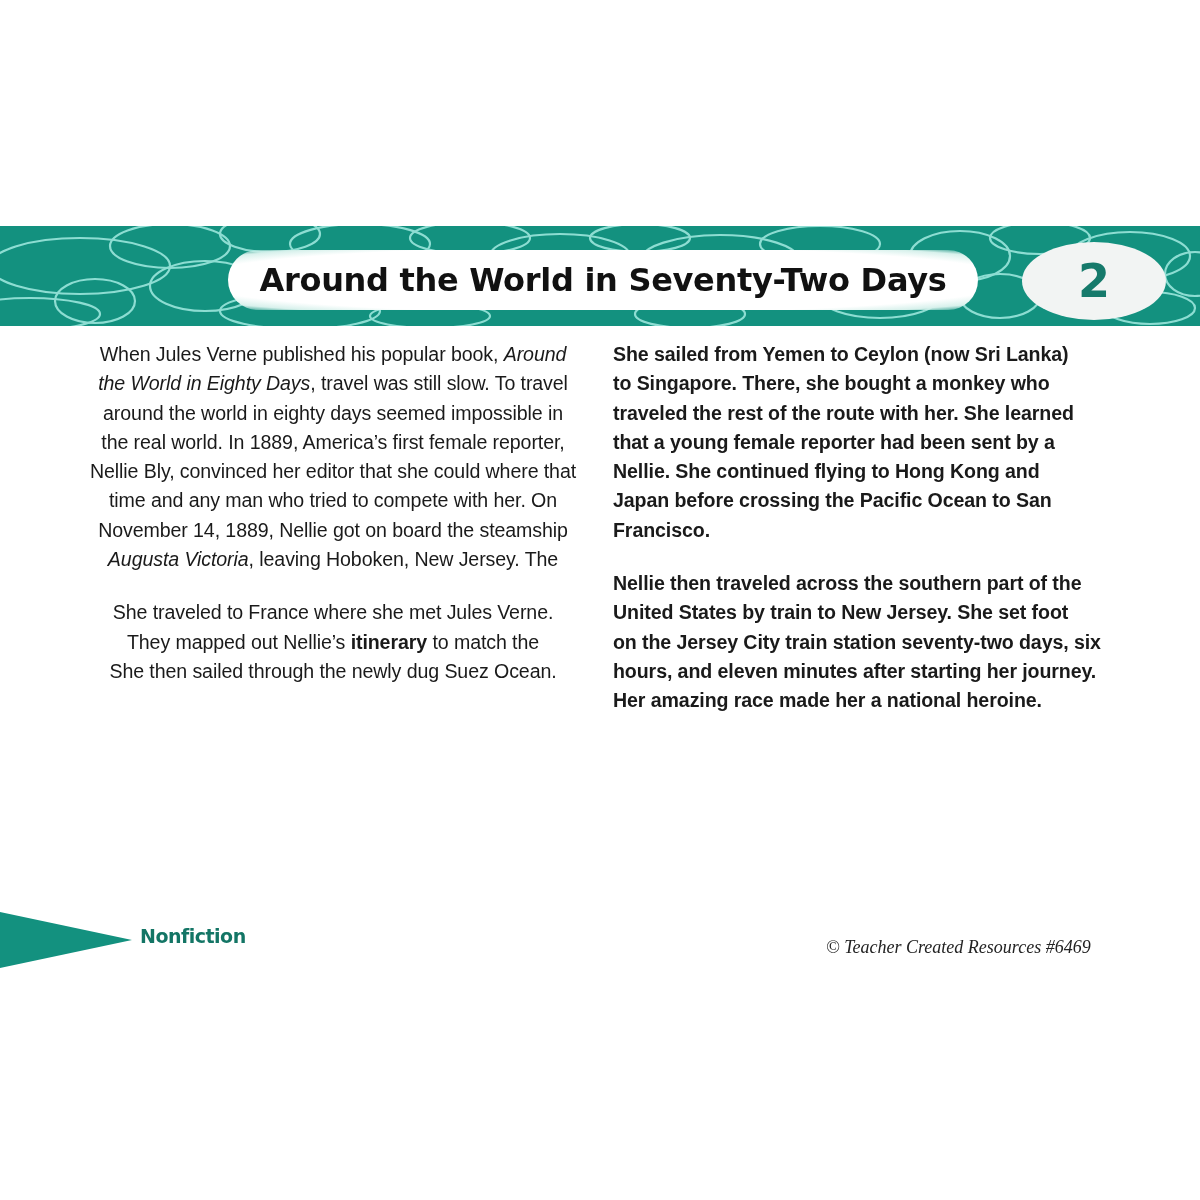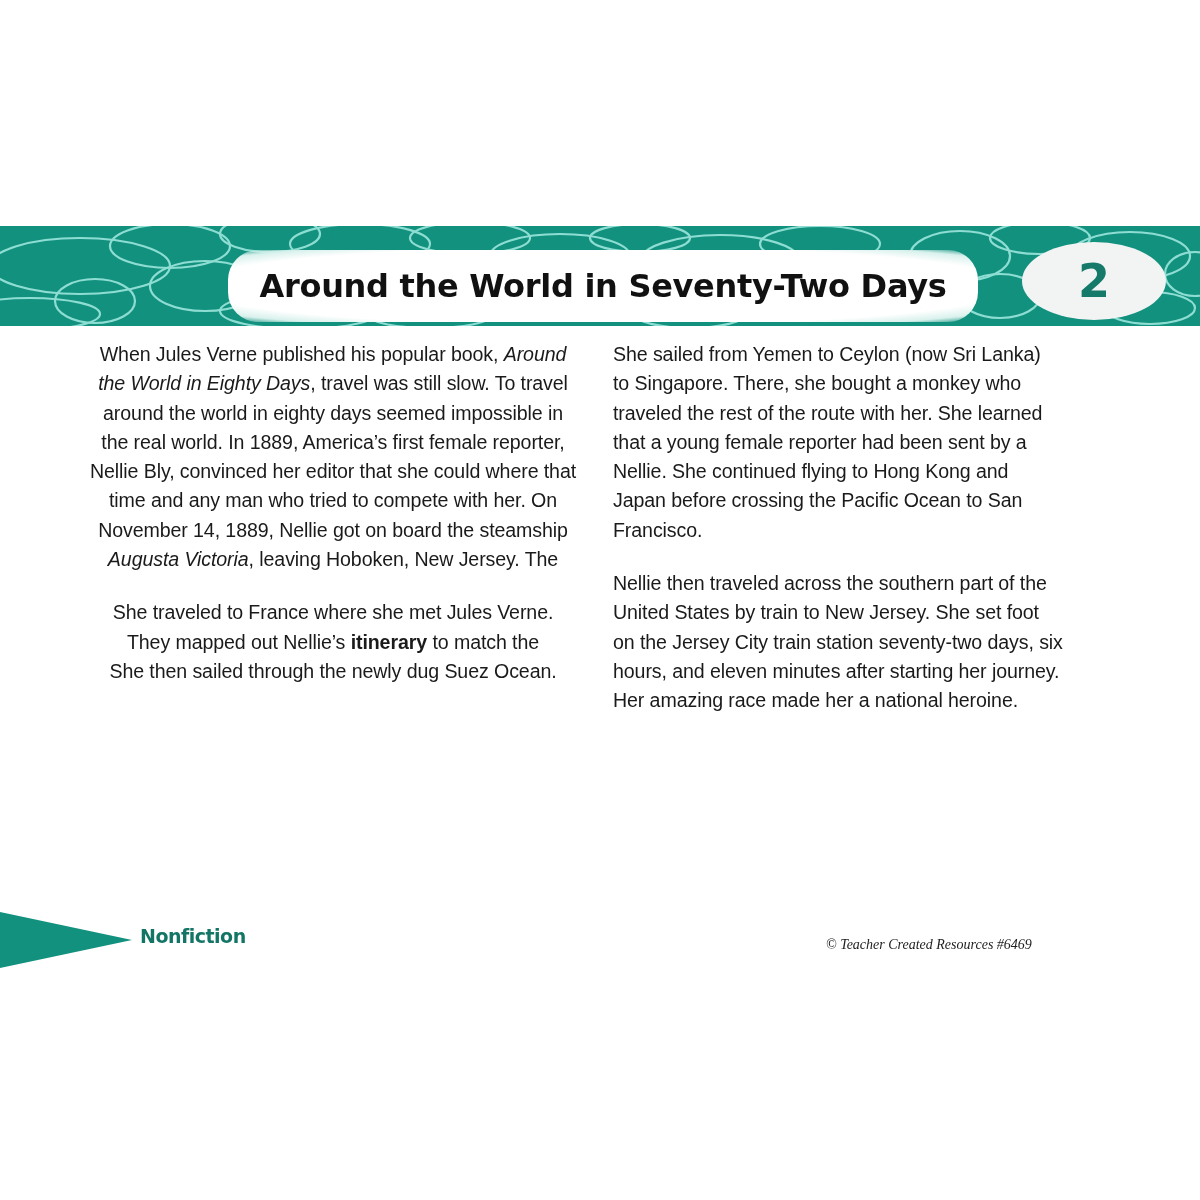--- a/index.html
+++ b/index.html
@@ -1,38 +1,38 @@
 <!DOCTYPE html>
 <html><head>
 <meta charset="utf-8">
 <style>
   html, body { margin: 0; padding: 0; background: #ffffff; }
   body { width: 1200px; height: 1200px; position: relative; overflow: hidden; font-family: "Liberation Sans", sans-serif; color: #1a1a1a; }
 
   .header-band { position: absolute; left: 0; top: 226px; width: 1200px; height: 100px; background: #13917f; overflow: hidden; }
   .header-band svg.loops { position: absolute; left: 0; top: 0; }
-  .title-pill { position: absolute; left: 228px; top: 250px; width: 750px; height: 72px; border-radius: 30px;
+  .title-pill { position: absolute; left: 228px; top: 250px; width: 750px; height: 60px; border-radius: 30px;
     background: radial-gradient(ellipse at center, #ffffff 0%, #ffffff 78%, #d8f1ec 90%, rgba(216,241,236,0) 100%);
     display: flex; align-items: center; justify-content: center; }
   .title-text { font-family: "DejaVu Sans", sans-serif; font-weight: bold; font-size: 32px; color: #111; letter-spacing: -0.3px; }
   .number-oval { position: absolute; left: 1022px; top: 242px; width: 144px; height: 78px; border-radius: 50%; background: #f2f4f3;
     display: flex; align-items: center; justify-content: center; }
   .number-text { font-family: "DejaVu Sans", sans-serif; font-weight: bold; font-size: 46px; color: #167a6b; }
 
   .column { position: absolute; top: 340px; width: 540px; font-size: 19.6px; line-height: 29.3px; letter-spacing: -0.1px; }
   .col-left { left: 63px; text-align: center; }
-  .col-right { left: 613px; }
+  .col-right { left: 613px; font-weight: bold; }
   .column p { margin: 0 0 24px 0; }
   .column em { font-style: italic; }
   .column strong { font-weight: bold; }
   .line { display: block; white-space: nowrap; }
 
   .footer-arrow { position: absolute; left: 0; top: 912px; }
   .footer-label { position: absolute; left: 140px; top: 925px; font-family: "DejaVu Sans", sans-serif; font-weight: bold; font-size: 19px; color: #137565; letter-spacing: -0.5px; }
-  .copyright { position: absolute; left: 826px; top: 937px; font-family: "Liberation Serif", serif; font-style: italic; font-size: 14px; color: #222; }
+  .copyright { position: absolute; left: 826px; top: 937px; font-family: "Liberation Serif", serif; font-style: italic; font-size: 18px; color: #222; }
 </style>
 </head>
 <body>
 
 <div class="header-band">
   <svg class="loops" width="1200" height="100" viewBox="0 0 1200 100">
     <g fill="none" stroke="#9be6dc" stroke-width="2.2" opacity="0.9">
       <ellipse cx="80" cy="40" rx="90" ry="28"></ellipse>
       <ellipse cx="170" cy="20" rx="60" ry="22"></ellipse>
       <ellipse cx="95" cy="75" rx="40" ry="22"></ellipse>

